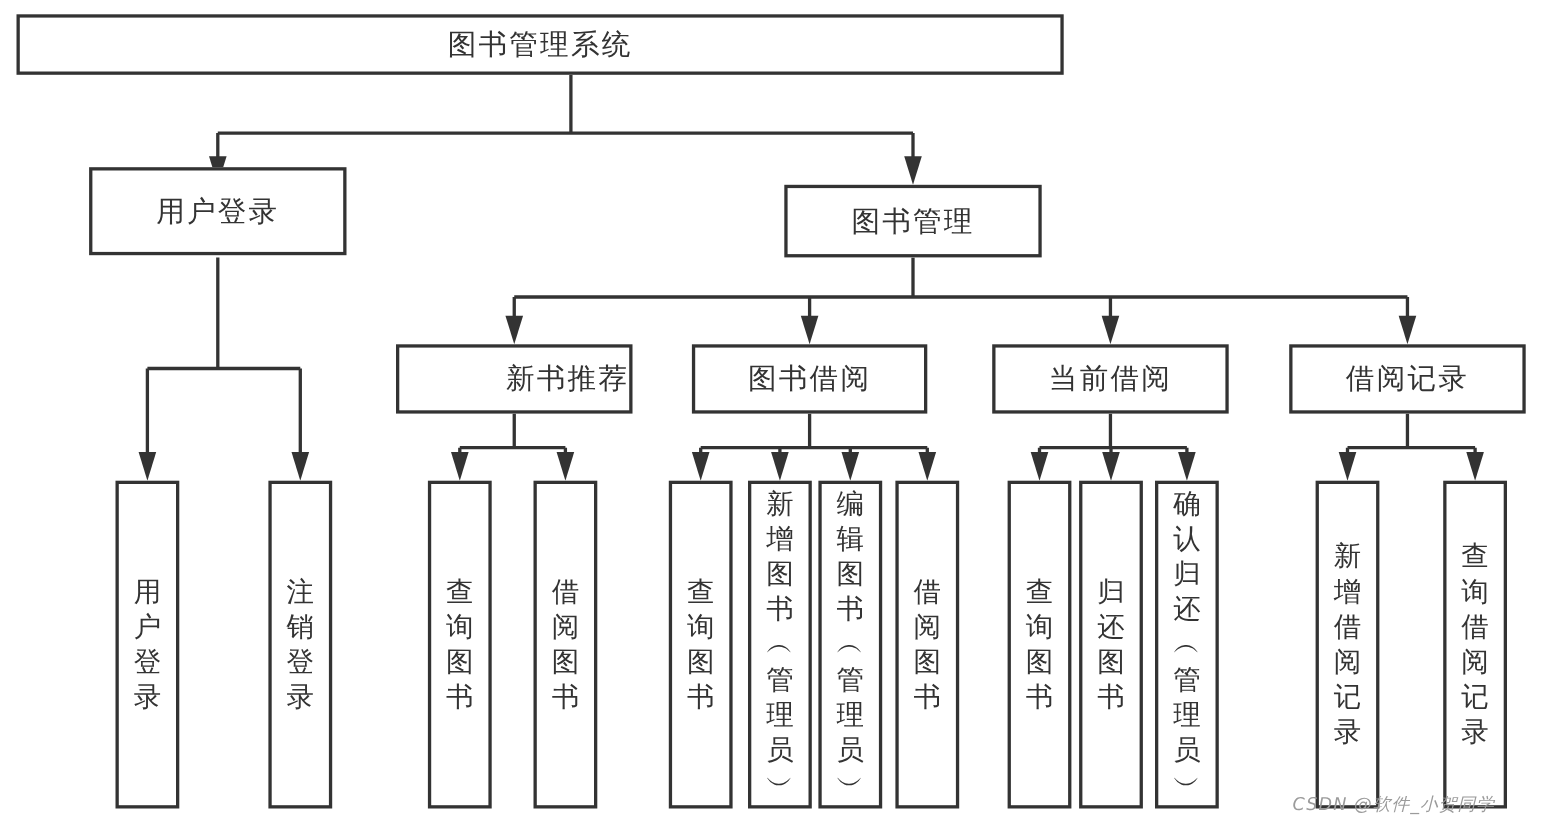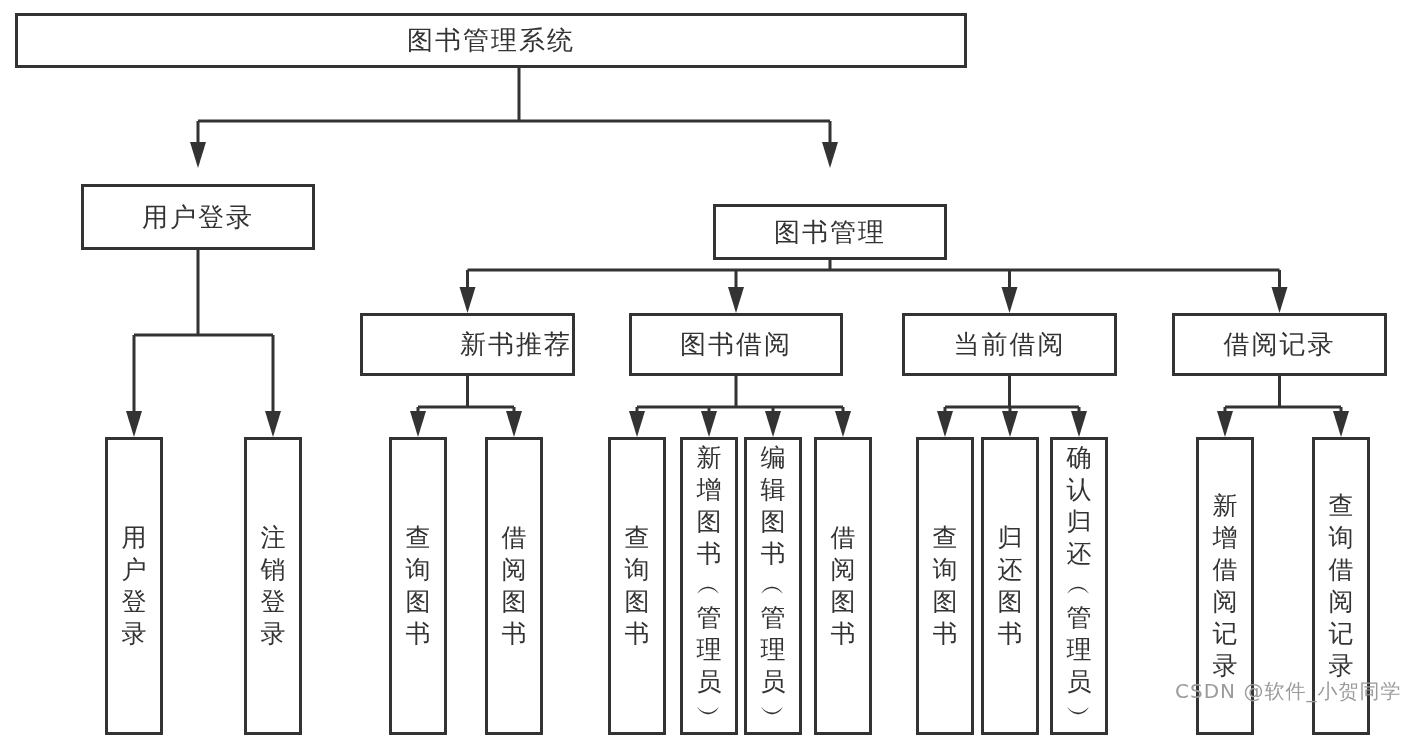--- a/index.html
+++ b/index.html
@@ -50,22 +50,22 @@
     height: 100%;
     width: 100%;
   }
   .vtext .vchar {
     font-size: 25px;
     line-height: 32px;
     text-align: center;
   }
   
   .n-root            { left: 15px;   top: 13px;  width: 952px; height: 55px; }
-  .n-user-login      { left: 81px;   top: 184px; width: 234px;  height: 66px; }
-  .n-book-mgmt       { left: 713px;  top: 168px; width: 234px;  height: 56px; margin-top: 36px; }
+  .n-user-login      { left: 81px;   top: 152px; width: 234px;  height: 80px; }
+  .n-book-mgmt       { left: 713px;  top: 168px; width: 234px;  height: 66px; }
   .n-l3              { top: 313px; height: 63px; width: 215px; }
   .n-new-book        { left: 360px; justify-content: flex-end;  }
   .n-book-borrow     { left: 629px;  width: 214px; }
   .n-cur-borrow      { left: 902px;  }
   .n-borrow-rec      { left: 1172px; }
   .leaf              { top: 437px; height: 298px; width: 58px; }
   .lf-login          { left: 105px; }
   .lf-logout         { left: 244px; }
   .lf-nb-query       { left: 389px; }
   .lf-nb-borrow      { left: 485px; }
@@ -74,26 +74,27 @@
   .lf-bb-edit        { left: 744px; }
   .lf-bb-borrow      { left: 814px; }
   .lf-cb-query       { left: 916px; }
   .lf-cb-return      { left: 981px; }
   .lf-cb-confirm     { left: 1050px; }
   .lf-br-add         { left: 1196px; }
   .lf-br-query       { left: 1312px; }
   .watermark {
     position: absolute;
     left: 1175px;
-    top: 678px;
-    font-size: 20px;
+    top: 721px;
+    font-size: 16px;
     letter-spacing: 1px;
     color: var(--wm);
     z-index: 2;
     white-space: nowrap;
+    font-style: italic;
   }
 </style>
 </head>
 <body>
 
 <div class="canvas">
 
   <svg class="connectors" viewBox="0 0 1405 747" xmlns="http://www.w3.org/2000/svg">
     <g stroke="#333333" stroke-width="3" fill="none">
 

